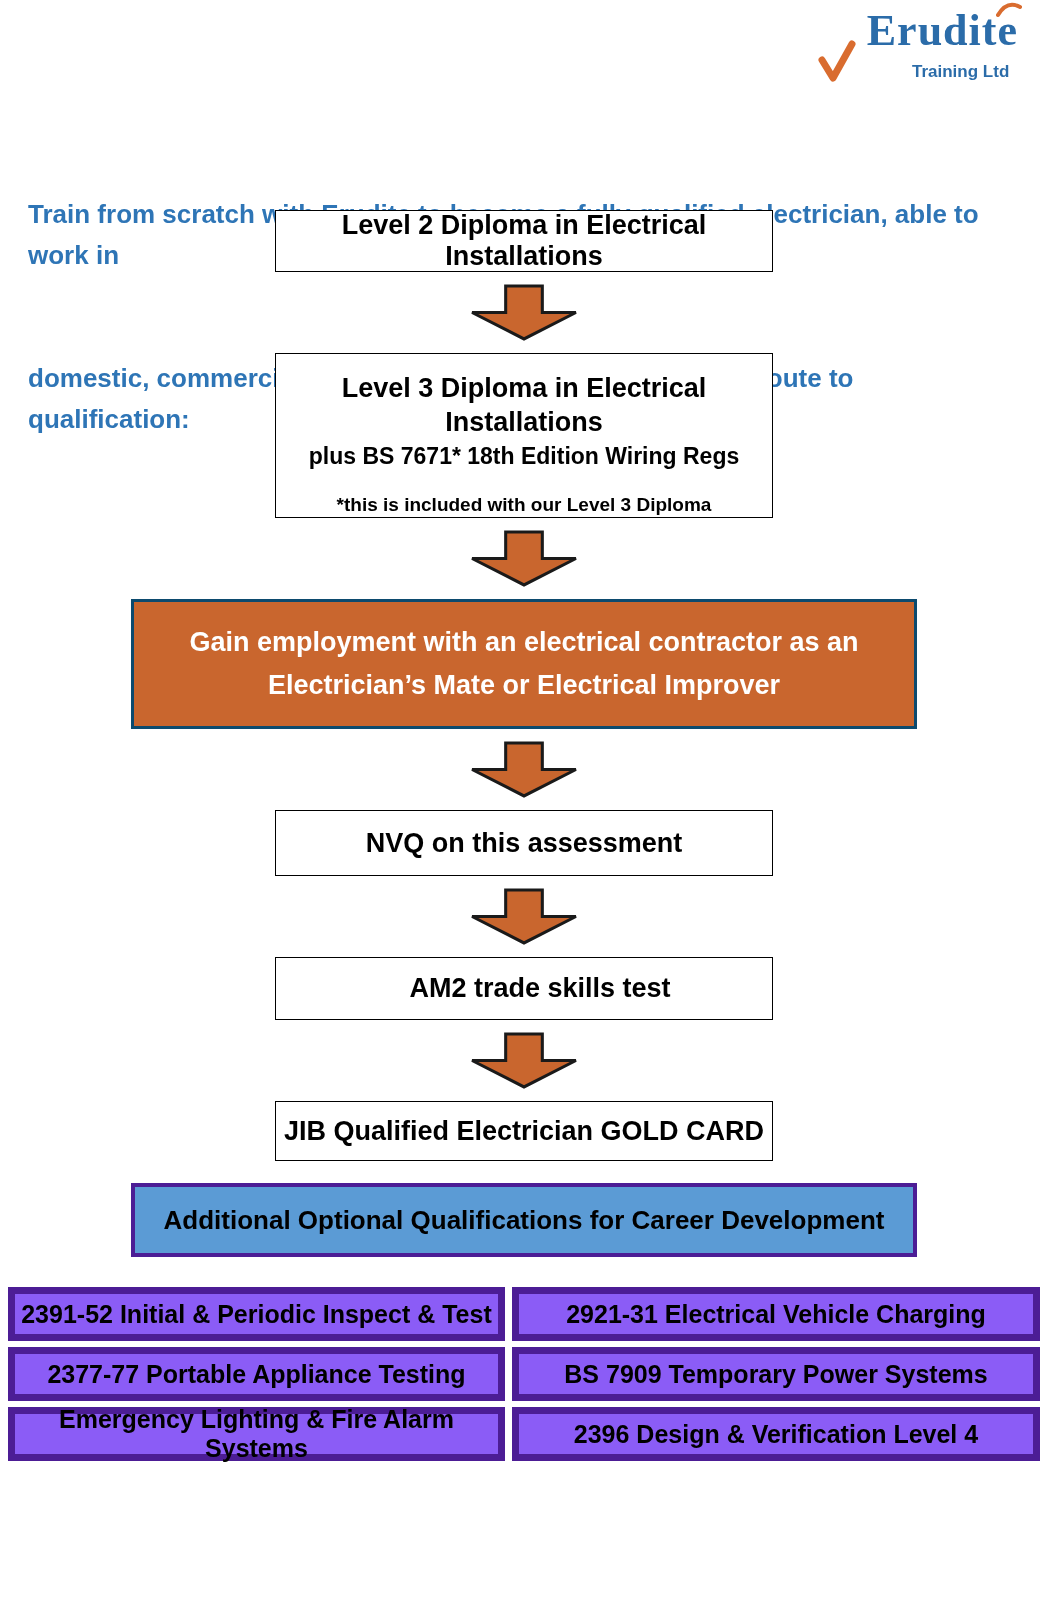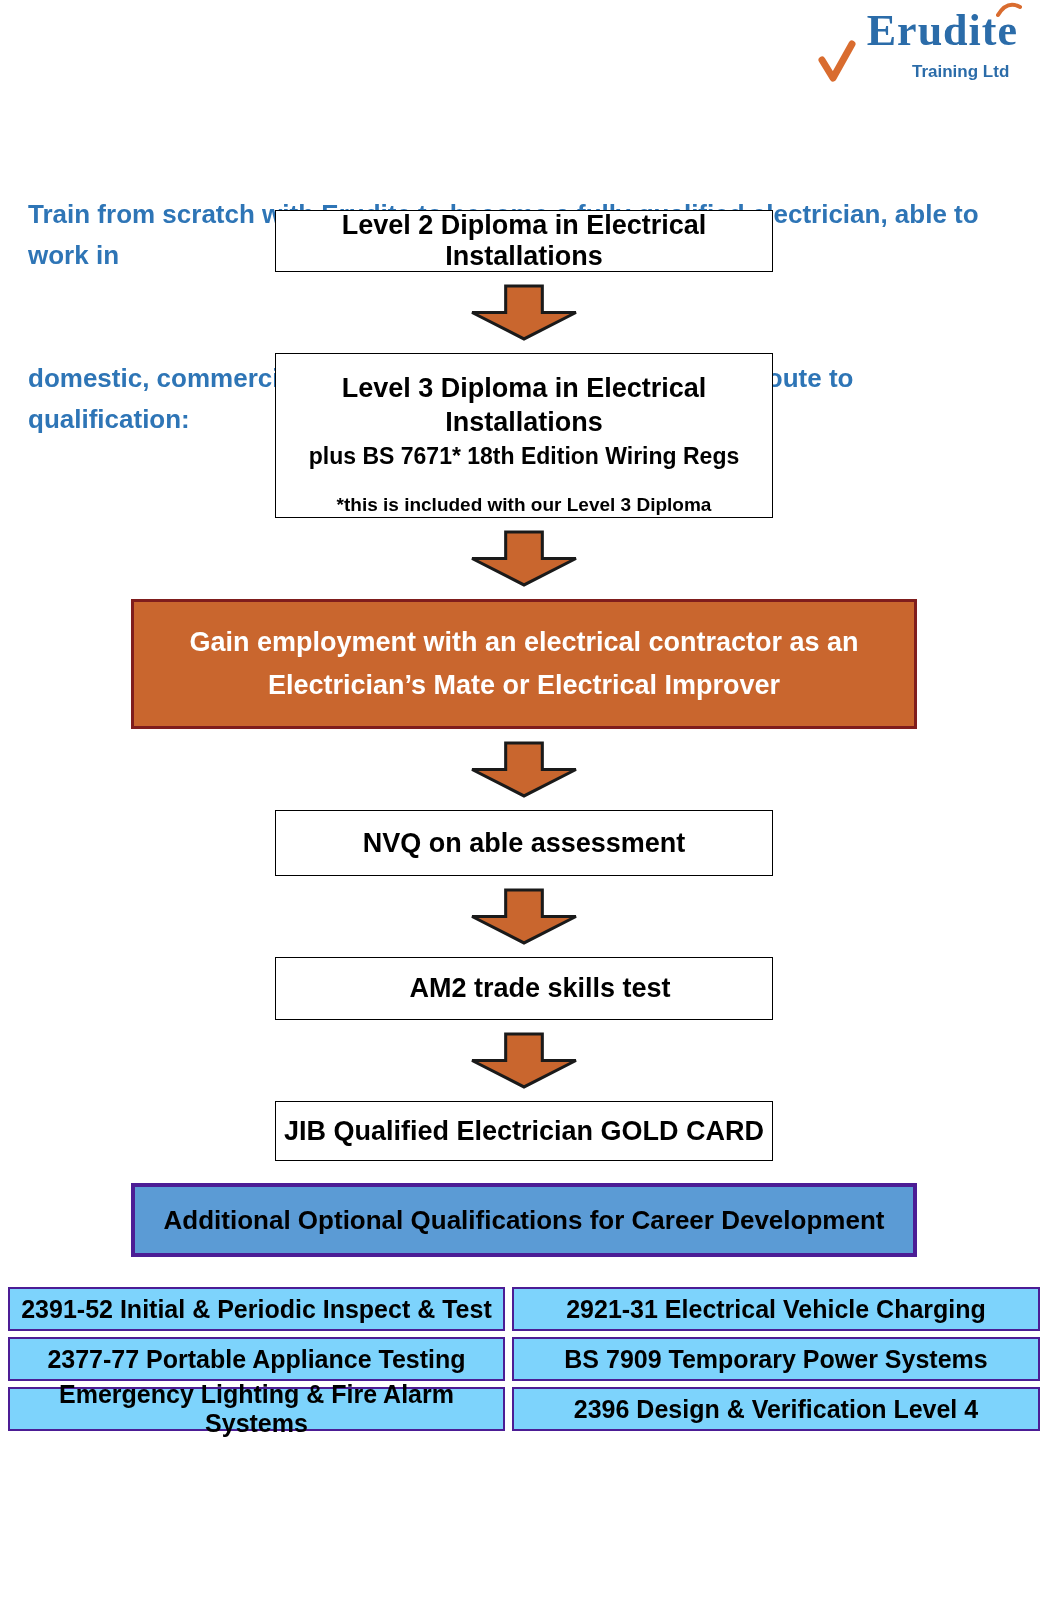--- a/index.html
+++ b/index.html
@@ -87,21 +87,21 @@
   .box-level3 .t2 { font-size: 23px; line-height: 30px; margin-top: 2px; }
   .box-level3 .t3 { font-size: 19px; line-height: 24px; margin-top: 22px; }
   .box-nvq { height: 66px; font-size: 27px; }
   .box-am2 { height: 63px; font-size: 27px; padding-left: 32px; }
   .box-jib { height: 60px; font-size: 27px; }
 
   .box-wide { width: 786px; }
   .box-employment {
     height: 130px;
     background: #C9662E;
-    border: 3px solid #7f1d1d;
+    border: 3px solid #0c4a6e;
     color: #ffffff;
     font-size: 27px;
     gap: 12px;
   }
   .box-additional {
     height: 74px;
     background: #5B9BD5;
     border: 4px solid #4c1d95;
     font-size: 26px;
     margin-top: 22px;
@@ -110,23 +110,23 @@
   .arrow { margin: 12px 0; display: block; }
 
   
   .quals {
     margin-top: 30px;
     display: grid;
     grid-template-columns: 497px 528px;
     gap: 6px 7px;
   }
   .qual-cell {
-    height: 44px;
-    border: 2px solid #4c1d95;
-    background: #7dd3fc;
+    height: 54px;
+    border: 7px solid #4c1d95;
+    background: #8b5cf6;
     display: flex;
     align-items: center;
     justify-content: center;
     text-align: center;
     font-size: 25px;
     font-weight: bold;
     color: #000000;
   }
 </style>
 </head>
@@ -177,21 +177,21 @@
     <div class="box box-wide box-employment">
       <span>Gain employment with an electrical contractor as an</span>
       <span>Electrician’s Mate or Electrical Improver</span>
     </div>
 
     <svg class="arrow" width="112" height="57" viewBox="0 0 110 56">
       <polygon points="37,2 73,2 73,28 106,28 55,54 4,28 37,28" fill="#C9662E" stroke="#1a1a1a" stroke-width="3"></polygon>
     </svg>
 
     <div class="box box-sm box-nvq">
-      <span>NVQ on able assessment</span>
+      <span>NVQ on this assessment</span>
     </div>
 
     <svg class="arrow" width="112" height="57" viewBox="0 0 110 56">
       <polygon points="37,2 73,2 73,28 106,28 55,54 4,28 37,28" fill="#C9662E" stroke="#1a1a1a" stroke-width="3"></polygon>
     </svg>
 
     <div class="box box-sm box-am2">
       <span>AM2 trade skills test</span>
     </div>
 

